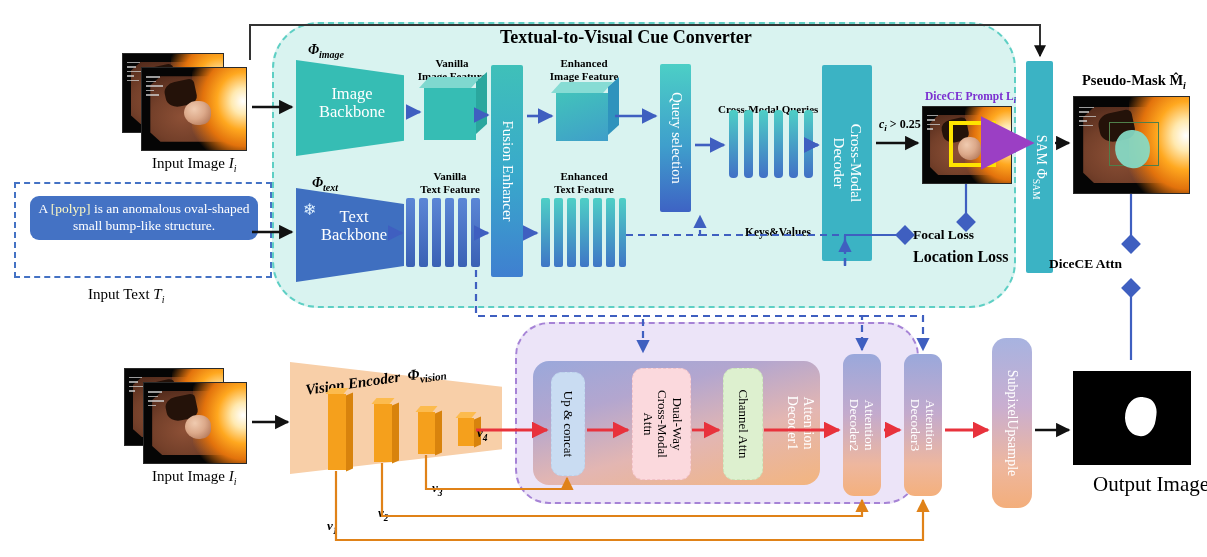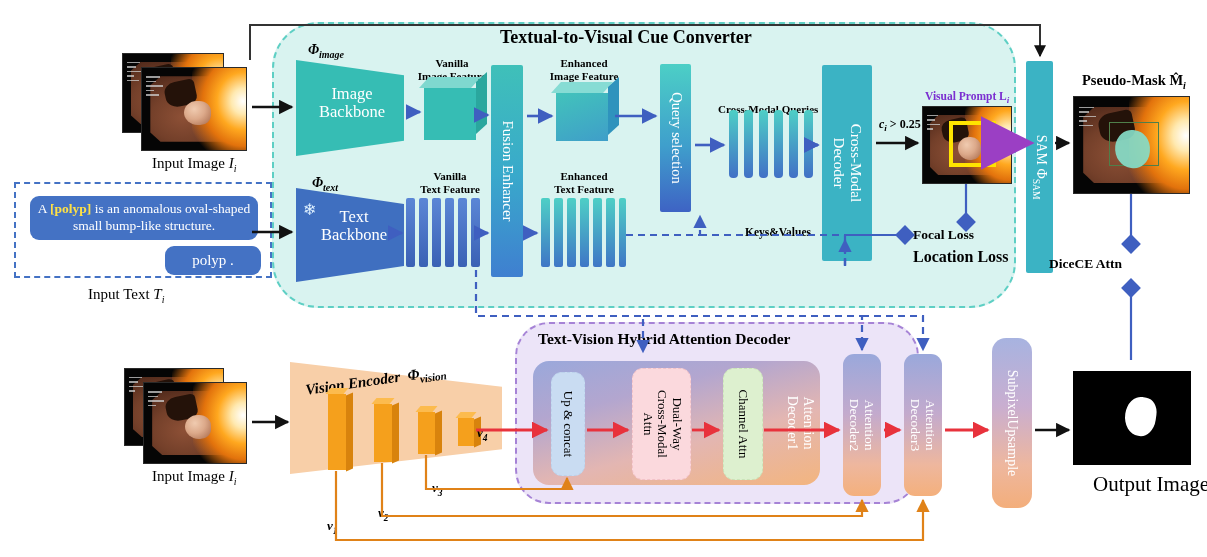--- a/index.html
+++ b/index.html
@@ -54,21 +54,21 @@
 
   
   svg.ov{position:absolute;left:0;top:0;width:1207px;height:557px;pointer-events:none;}
 
   
   .txtbox{
     position:absolute;background:#4472c4;border-radius:9px;color:#fff;
     display:flex;align-items:center;justify-content:center;text-align:center;
     font-size:13.5px;line-height:1.25;padding:2px 6px;
   }
-  .hl{color:#fde047;font-weight:bold;}
+  .hl{color:#fef9c3;font-weight:normal;}
 
   
   .endo{position:absolute;background:#050505;overflow:hidden;border:1px solid #2a2a2a;}
   .endo .glow{
     position:absolute;right:-6%;top:-10%;width:58%;height:120%;
     background:radial-gradient(ellipse at 85% 42%, #fff 0%, #ffe9b0 16%, #ffa81f 36%, #e2720c 56%, rgba(120,50,10,0) 80%);
   }
   .endo .tissue{
     position:absolute;left:8%;top:10%;width:82%;height:80%;
     background:radial-gradient(ellipse at 38% 62%, #8d5036 0%, #74402a 42%, #512a1b 78%, #351a10 100%);
@@ -114,21 +114,20 @@
 </style>
 </head>
 <body>
 
 <div id="stage">
 
   <div class="panel-cue"></div>
   <div class="panel-dec"></div>
 
   <div class="lbl bold" style="left:500px;top:27px;font-size:18px;">Textual-to-Visual Cue Converter</div>
-  <div class="lbl bold" style="left:538px;top:330px;font-size:15.5px;">Text-Vision Hybrid Attention Decoder</div>
 
   <div class="endo" style="left:122px;top:53px;width:100px;height:78px;">
     <div class="tissue"></div>
       <div class="glow"></div>
       <div class="dark"></div>
       <div class="polyp"></div>
     <div class="osd">
         <i style="width:60%"></i>
         <i style="width:40%"></i>
         <i style="width:70%"></i>
@@ -208,21 +207,21 @@
     </div>
   </div>
 
   <div class="lbl bold" style="left:879px;top:117px;font-size:12px;">
     <i class="ital">c</i><sub style="font-size:9px" class="ital">i</sub><span> &gt; 0.25</span>
   </div>
 
   <div class="lbl bold" style="left:745px;top:226px;font-size:11.5px;">Keys&amp;Values</div>
 
   <div class="lbl bold" style="left:925px;top:90px;font-size:11.5px;color:#7b2fd0;">
-    <span>Visual Prompt L</span><sub style="font-size:9px" class="ital">i</sub>
+    <span>DiceCE Prompt L</span><sub style="font-size:9px" class="ital">i</sub>
   </div>
   <div class="endo" style="left:922px;top:106px;width:88px;height:76px;">
     <div class="tissue"></div>
       <div class="glow"></div>
       <div class="dark"></div>
       <div class="polyp"></div>
     <div class="osd">
         <i style="width:60%"></i>
         <i style="width:42%"></i>
         <i style="width:70%"></i>
@@ -257,23 +256,20 @@
 
   <div class="lbl bold" style="left:913px;top:227px;font-size:13.5px;">Focal Loss</div>
   <div class="lbl bold" style="left:913px;top:248px;font-size:16px;">Location Loss</div>
   <div class="lbl bold" style="left:1049px;top:256px;font-size:13.5px;">DiceCE  Attn</div>
 
   <div class="abs" style="left:14px;top:182px;width:258px;height:96px;border:2px dashed #4472c4;"></div>
   <div class="txtbox" style="left:30px;top:196px;width:216px;height:40px;">
     <div>
       <span>A </span><span class="hl">[polyp]</span><span> is an anomalous oval-shaped small bump-like structure.</span>
     </div>
-  </div>
-  <div class="txtbox" style="left:165px;top:246px;width:84px;height:25px;font-size:15px;">
-    <span>polyp .</span>
   </div>
   <div class="lbl" style="left:88px;top:286px;font-size:15px;">
     <span>Input Text</span>
     <i class="ital">T</i><sub class="ital" style="font-size:10px">i</sub>
   </div>
 
   <div class="trap-txt trap-txt2"></div>
   <div class="lbl bold ital" style="left:312px;top:175px;font-size:14px;">
     <span>Φ</span><sub style="font-size:10px">text</sub>
   </div>

